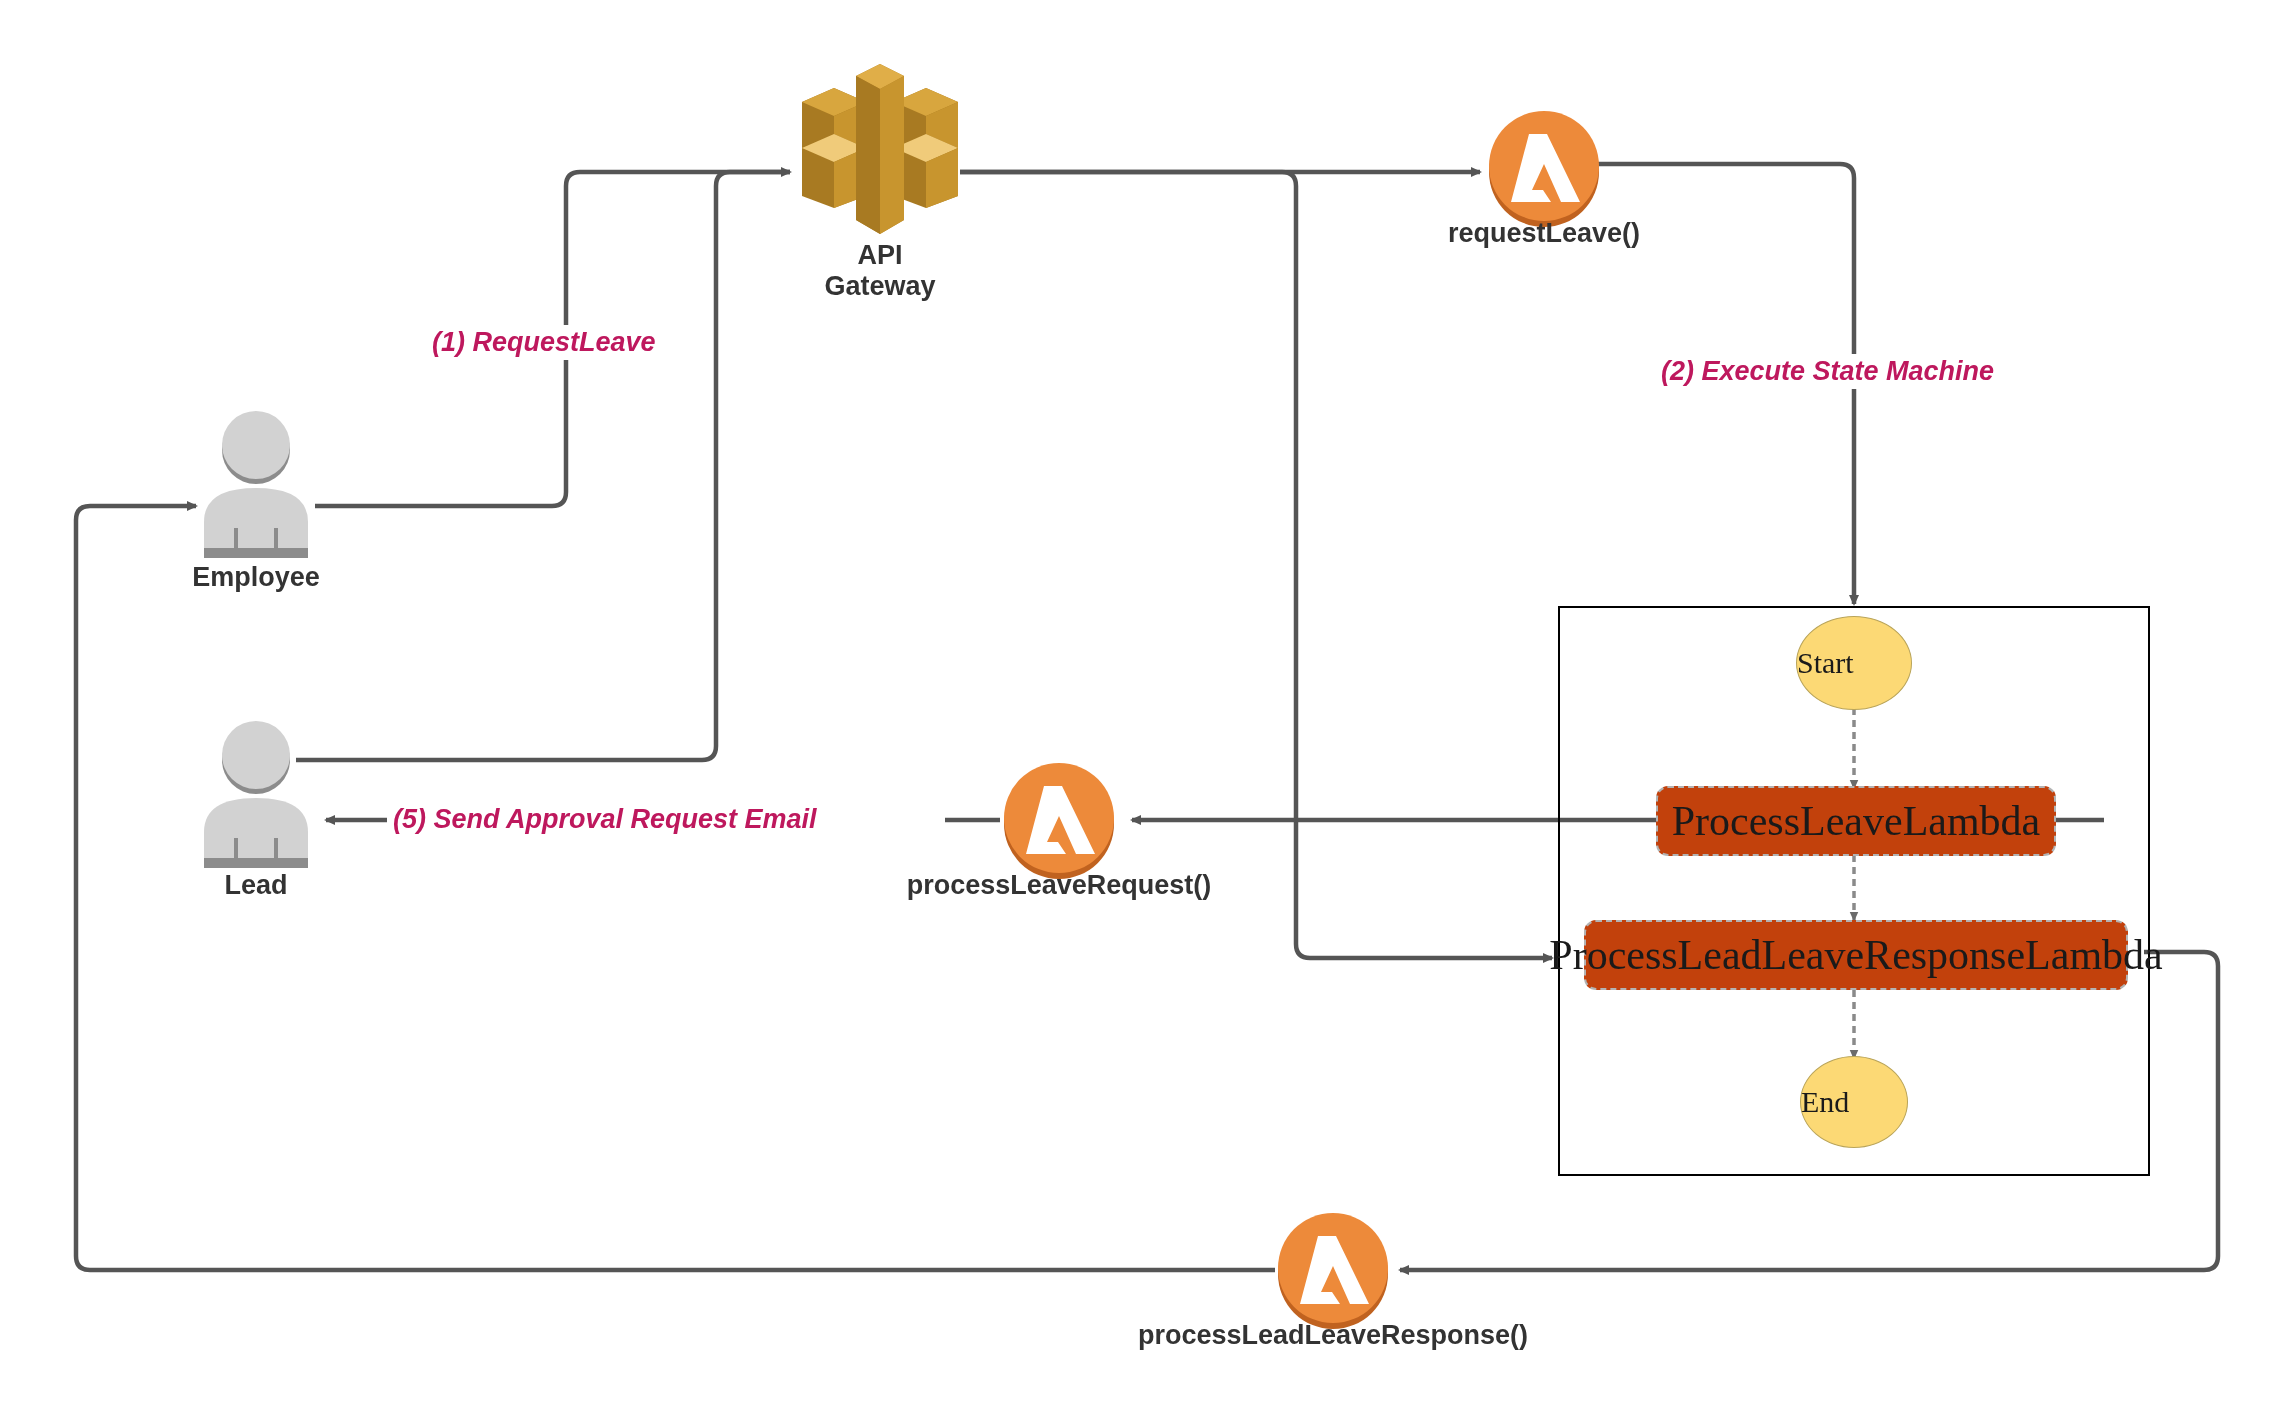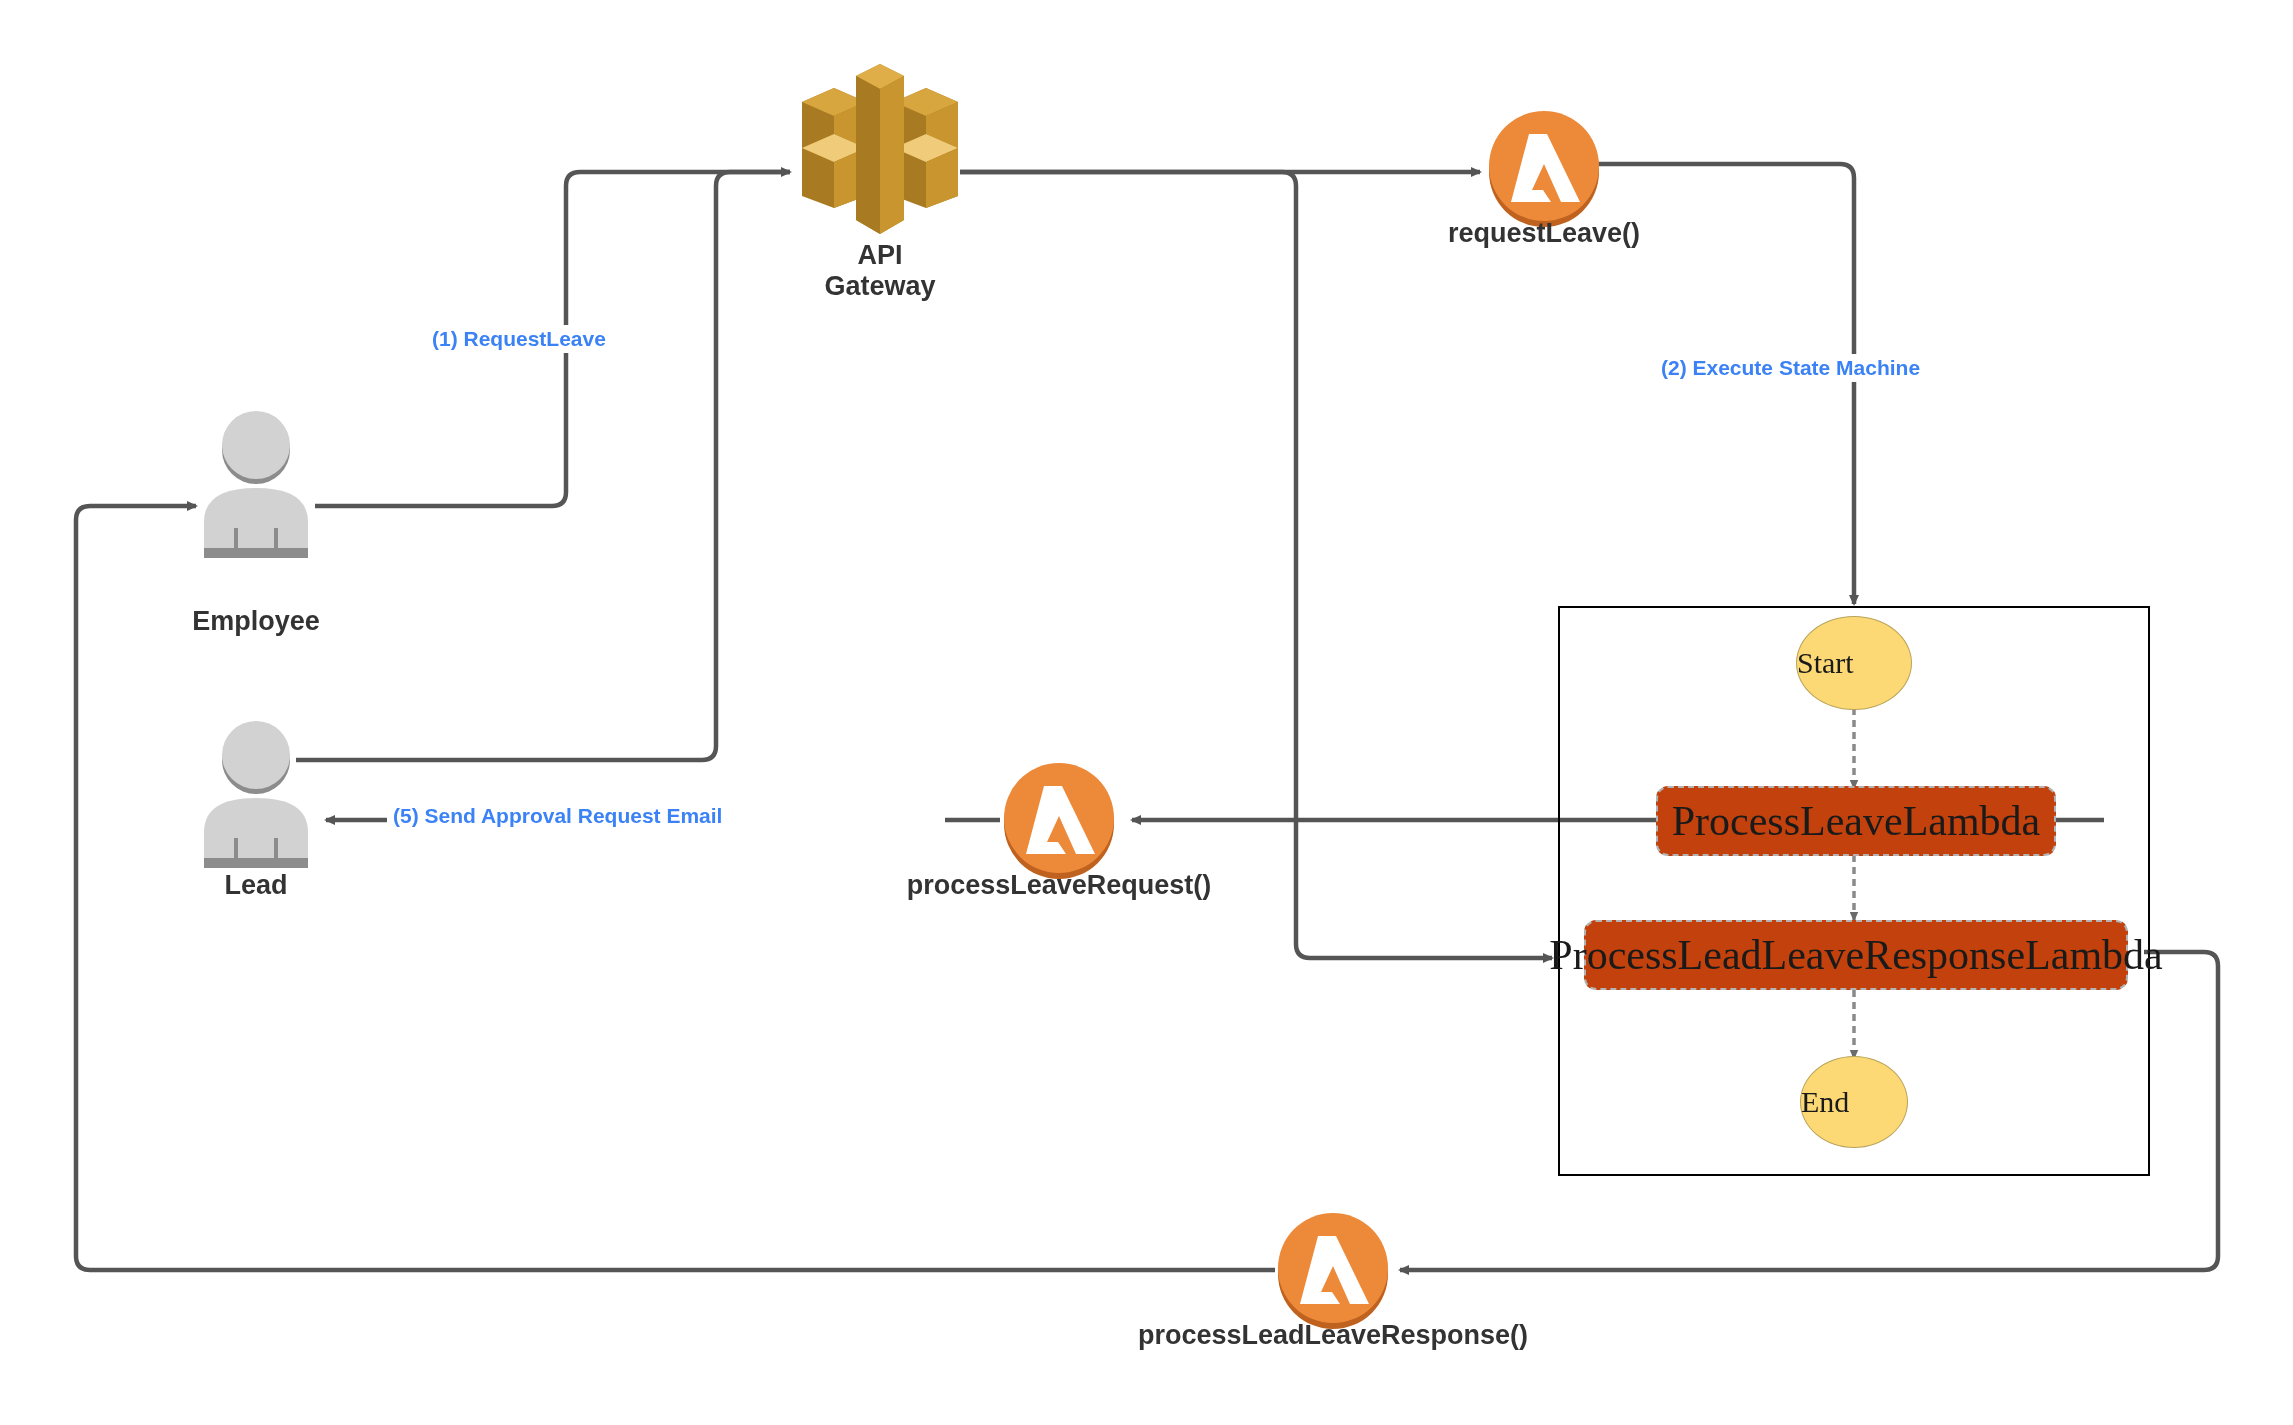--- a/index.html
+++ b/index.html
@@ -21,26 +21,27 @@
     position: absolute;
     left: 0;
     top: 0;
     width: 2293px;
     height: 1425px;
   }
   .flow-label {
     position: absolute;
     font-family: "Liberation Sans", sans-serif;
     font-weight: bold;
-    font-size: 21px;
-    color: #3b82f6;
+    font-size: 27px;
+    color: #be185d;
     white-space: nowrap;
     background: #ffffff;
     padding: 2px 6px;
     line-height: 1.15;
+    font-style: italic;
   }
   .node-caption {
     position: absolute;
     font-family: "Liberation Sans", sans-serif;
     font-weight: bold;
     font-size: 27px;
     color: #333333;
     white-space: nowrap;
     text-align: center;
     line-height: 1.15;
@@ -208,21 +209,21 @@
   <div class="actor-icon" style="left:196px; top:410px; width:120px; height:150px;">
     <svg width="120" height="150" viewBox="0 0 120 150" xmlns="http://www.w3.org/2000/svg">
       <ellipse cx="60" cy="40" rx="34" ry="34" fill="#8C8C8C"></ellipse>
       <ellipse cx="60" cy="35" rx="34" ry="34" fill="#D2D2D2"></ellipse>
       <path d="M8 148 L8 112 Q8 78 60 78 Q112 78 112 112 L112 148 Z" fill="#D2D2D2"></path>
       <rect x="8" y="138" width="104" height="10" fill="#8C8C8C"></rect>
       <rect x="38" y="118" width="4" height="22" fill="#8C8C8C"></rect>
       <rect x="78" y="118" width="4" height="22" fill="#8C8C8C"></rect>
     </svg>
   </div>
-  <div class="node-caption" style="left:156px; top:562px; width:200px;margin-top:44px;">
+  <div class="node-caption" style="left:156px; top:562px; width:200px;">
     <span>Employee</span>
   </div>
 
   <div class="actor-icon" style="left:196px; top:720px; width:120px; height:150px;">
     <svg width="120" height="150" viewBox="0 0 120 150" xmlns="http://www.w3.org/2000/svg">
       <ellipse cx="60" cy="40" rx="34" ry="34" fill="#8C8C8C"></ellipse>
       <ellipse cx="60" cy="35" rx="34" ry="34" fill="#D2D2D2"></ellipse>
       <path d="M8 148 L8 112 Q8 78 60 78 Q112 78 112 112 L112 148 Z" fill="#D2D2D2"></path>
       <rect x="8" y="138" width="104" height="10" fill="#8C8C8C"></rect>
       <rect x="38" y="118" width="4" height="22" fill="#8C8C8C"></rect>

